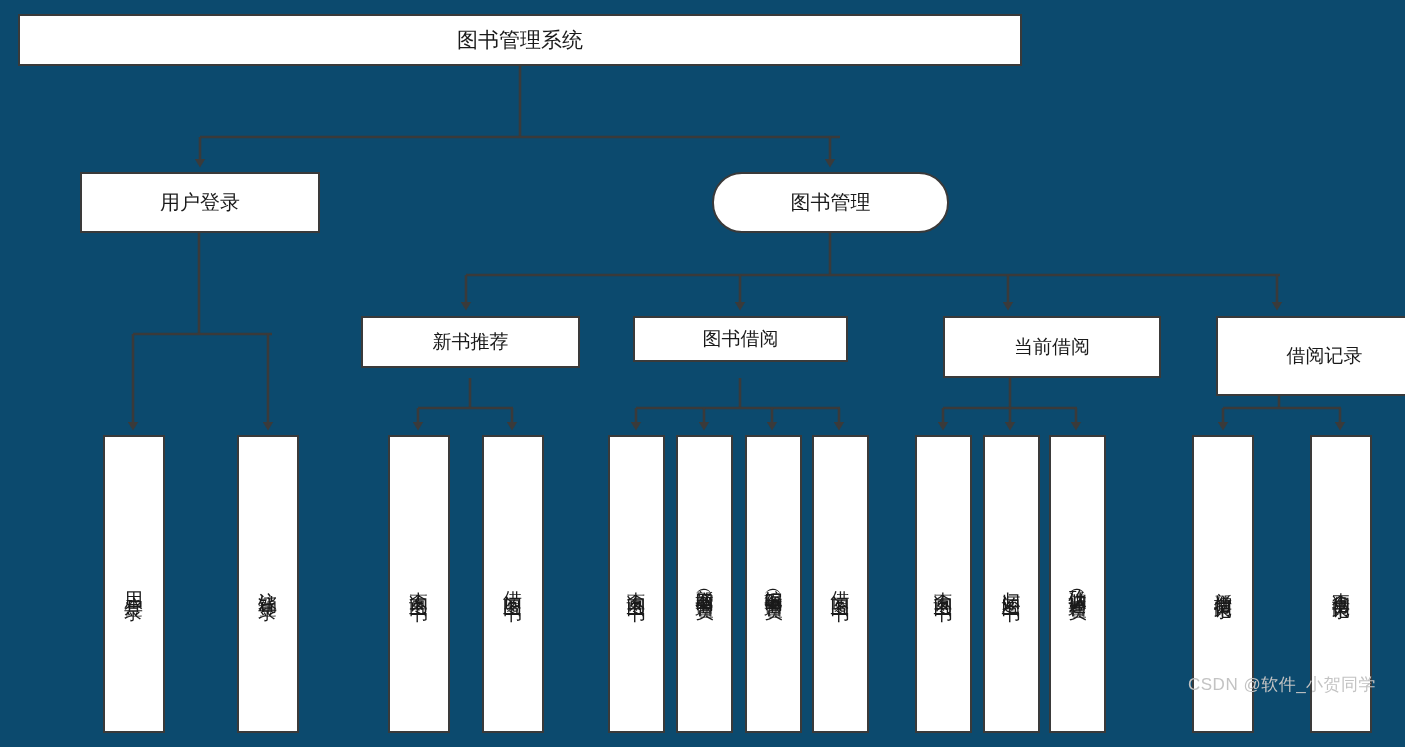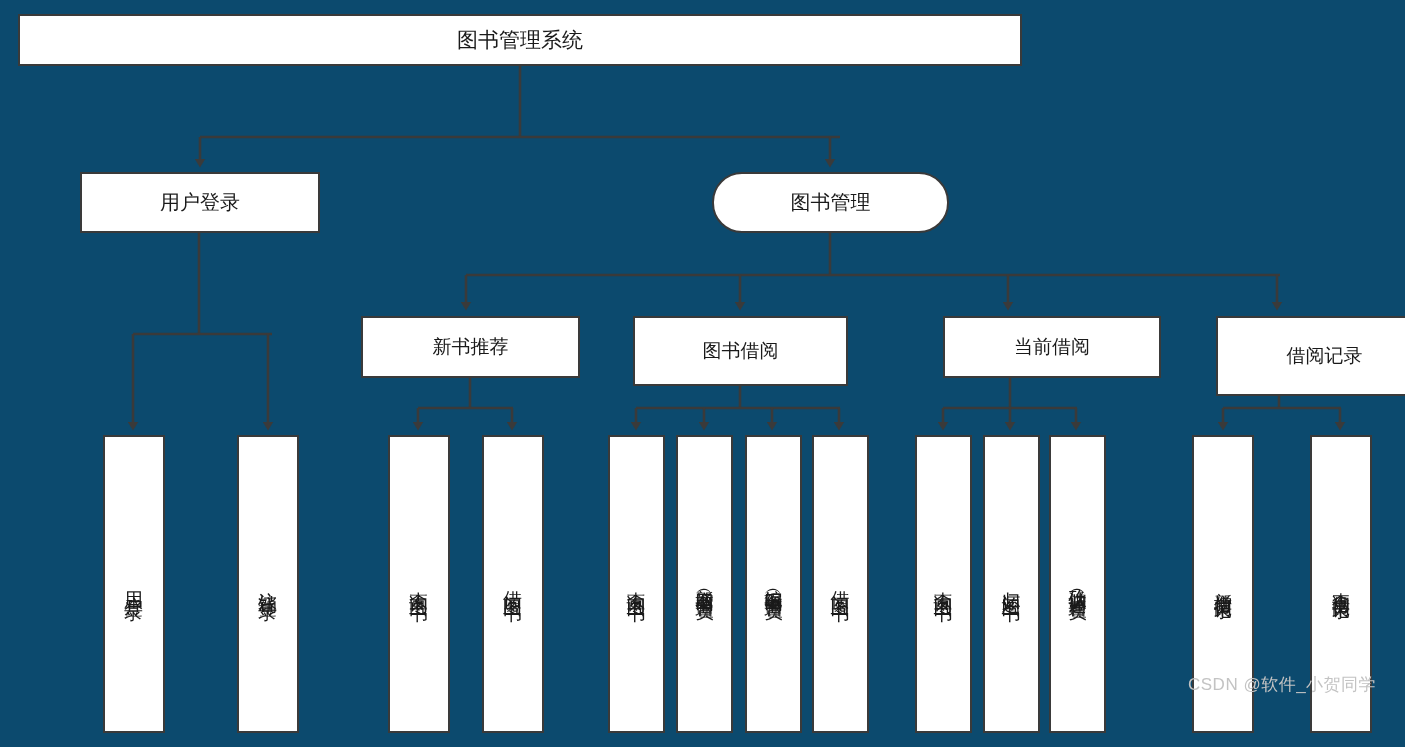--- a/index.html
+++ b/index.html
@@ -132,24 +132,24 @@
     <span class="node-label">图书管理系统</span>
   </div>
 
   <div class="node level1" style="left:80px; top:172px; width:240px; height:61px;">
     <span class="node-label">用户登录</span>
   </div>
   <div class="node level1" style="left:712px; top:172px; width:237px; height:61px;border-radius:30px;">
     <span class="node-label">图书管理</span>
   </div>
 
-  <div class="node level2" style="left:361px; top:316px; width:219px; height:62px;">
+  <div class="node level2" style="left:361px; top:316px; width:219px; height:52px;">
     <span class="node-label">新书推荐</span>
   </div>
-  <div class="node level2" style="left:633px; top:316px; width:215px; height:70px;">
+  <div class="node level2" style="left:633px; top:316px; width:215px; height:46px;">
     <span class="node-label">图书借阅</span>
   </div>
   <div class="node level2" style="left:902px; top:316px; width:218px; height:62px;margin-left:41px;">
     <span class="node-label">当前借阅</span>
   </div>
   <div class="node level2" style="left:1171px; top:316px; width:217px; height:80px;margin-left:45px;">
     <span class="node-label">借阅记录</span>
   </div>
 
   <div class="node leaf" style="left:103px; top:435px; width:62px; height:298px;">

